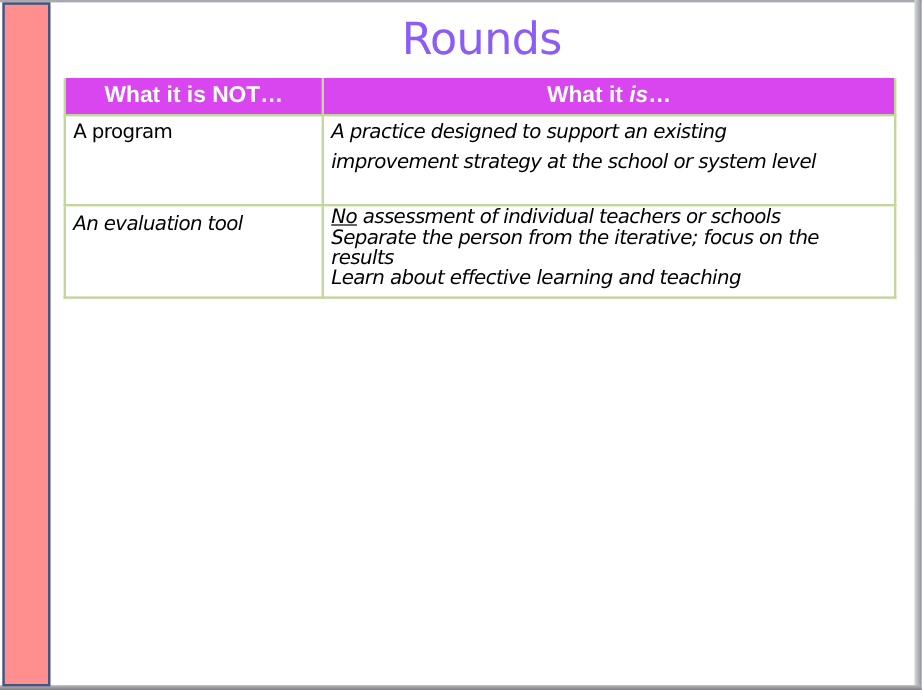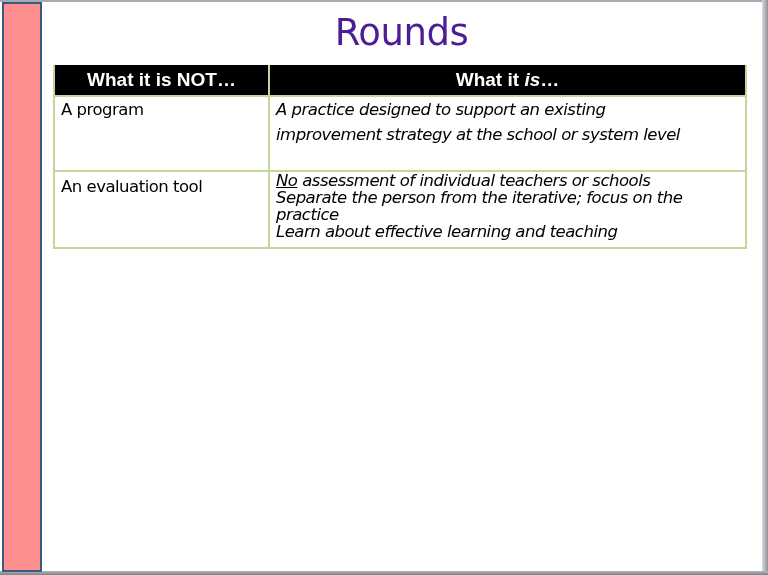--- a/index.html
+++ b/index.html
@@ -10,52 +10,52 @@
     }
     .frame-top { position: absolute; left: 0; top: 0; width: 768px; height: 2px; background: #a7abb0; }
     .frame-right { position: absolute; right: 0; top: 0; width: 6px; height: 575px; background: linear-gradient(to right, #d8dadd, #8e9297); }
     .frame-bottom { position: absolute; left: 0; bottom: 0; width: 768px; height: 4px; background: linear-gradient(to bottom, #b4b7ba, #7d8186); }
     .side-bar {
       position: absolute; left: 2px; top: 2px; width: 36px; height: 566px;
       background: #ff8f8f; border: 2px solid #3a5a86;
     }
     .title {
       position: absolute; left: 41px; width: 721px; top: 10px; height: 46px;
-      text-align: center; font-size: 37px; line-height: 46px; color: #4c1d95;
+      text-align: center; font-size: 37px; line-height: 46px; color: #8b5cf6;
       font-family: "DejaVu Sans", sans-serif; letter-spacing: -0.5px;
     }
     table.rounds {
       position: absolute; left: 53px; top: 65px; width: 692px;
       border-collapse: collapse; table-layout: fixed;
     }
     table.rounds col.c1 { width: 215px; }
     table.rounds col.c2 { width: 477px; }
     table.rounds th {
-      background: #000000; color: #ffffff; font-weight: bold; font-size: 19px;
+      background: #d946ef; color: #ffffff; font-weight: bold; font-size: 19px;
       height: 30px; padding: 0; text-align: center; line-height: 30px;
       border-left: 2px solid #c3d69b; border-right: 2px solid #c3d69b;
       border-bottom: 2px solid #c3d69b;
     }
     table.rounds td {
       border: 2px solid #c3d69b; vertical-align: top; color: #000;
       font-size: 16.5px; line-height: 25px; padding: 0 6px;
       font-family: "DejaVu Sans", sans-serif; letter-spacing: -0.5px;
     }
     td.left { padding-top: 1px; }
     td.right { padding-top: 2px; }
     tr.r0 td { height: 73px; }
     tr.r1 td { height: 73px; }
     tr.r2 td { height: 73px; }
     tr.r3 td { height: 73px; }
     tr.r4 td { height: 73px; }
     tr.r5 td { height: 72px; }
     tr.r1 td.left { padding-top: 0; line-height: 18px; }
     tr.r1 td.right { padding-top: 5px; }
     tr.r2 td.right { line-height: 17px; padding-top: -1px; }
-    tr.r2 td.left { padding-top: 2px; }
+    tr.r2 td.left { padding-top: 2px; font-style: italic; }
     tr.r5 td.left { padding-top: 0; line-height: 18px; }
     tr.r5 td.right { padding-top: 5px; }
     .ln { display: block; font-style: italic; }
     .u { text-decoration: underline; }
     th .it { font-style: italic; }
   </style>
 </head>
 <body>
 
 <div class="frame-top"></div>
@@ -83,18 +83,18 @@
       <td class="right">
         <span class="ln">A practice designed to support an existing</span>
         <span class="ln">improvement strategy at the school or system level</span>
       </td>
     </tr>
     <tr class="r2">
       <td class="left">An evaluation tool</td>
       <td class="right">
         <span class="ln"><span class="u">No</span><span> assessment of individual teachers or schools</span></span>
         <span class="ln">Separate the person from the iterative; focus on the</span>
-        <span class="ln">practice</span>
+        <span class="ln">results</span>
         <span class="ln">Learn about effective learning and teaching</span>
       </td>
     </tr>
   </tbody>
 </table>
 
 </body></html>

